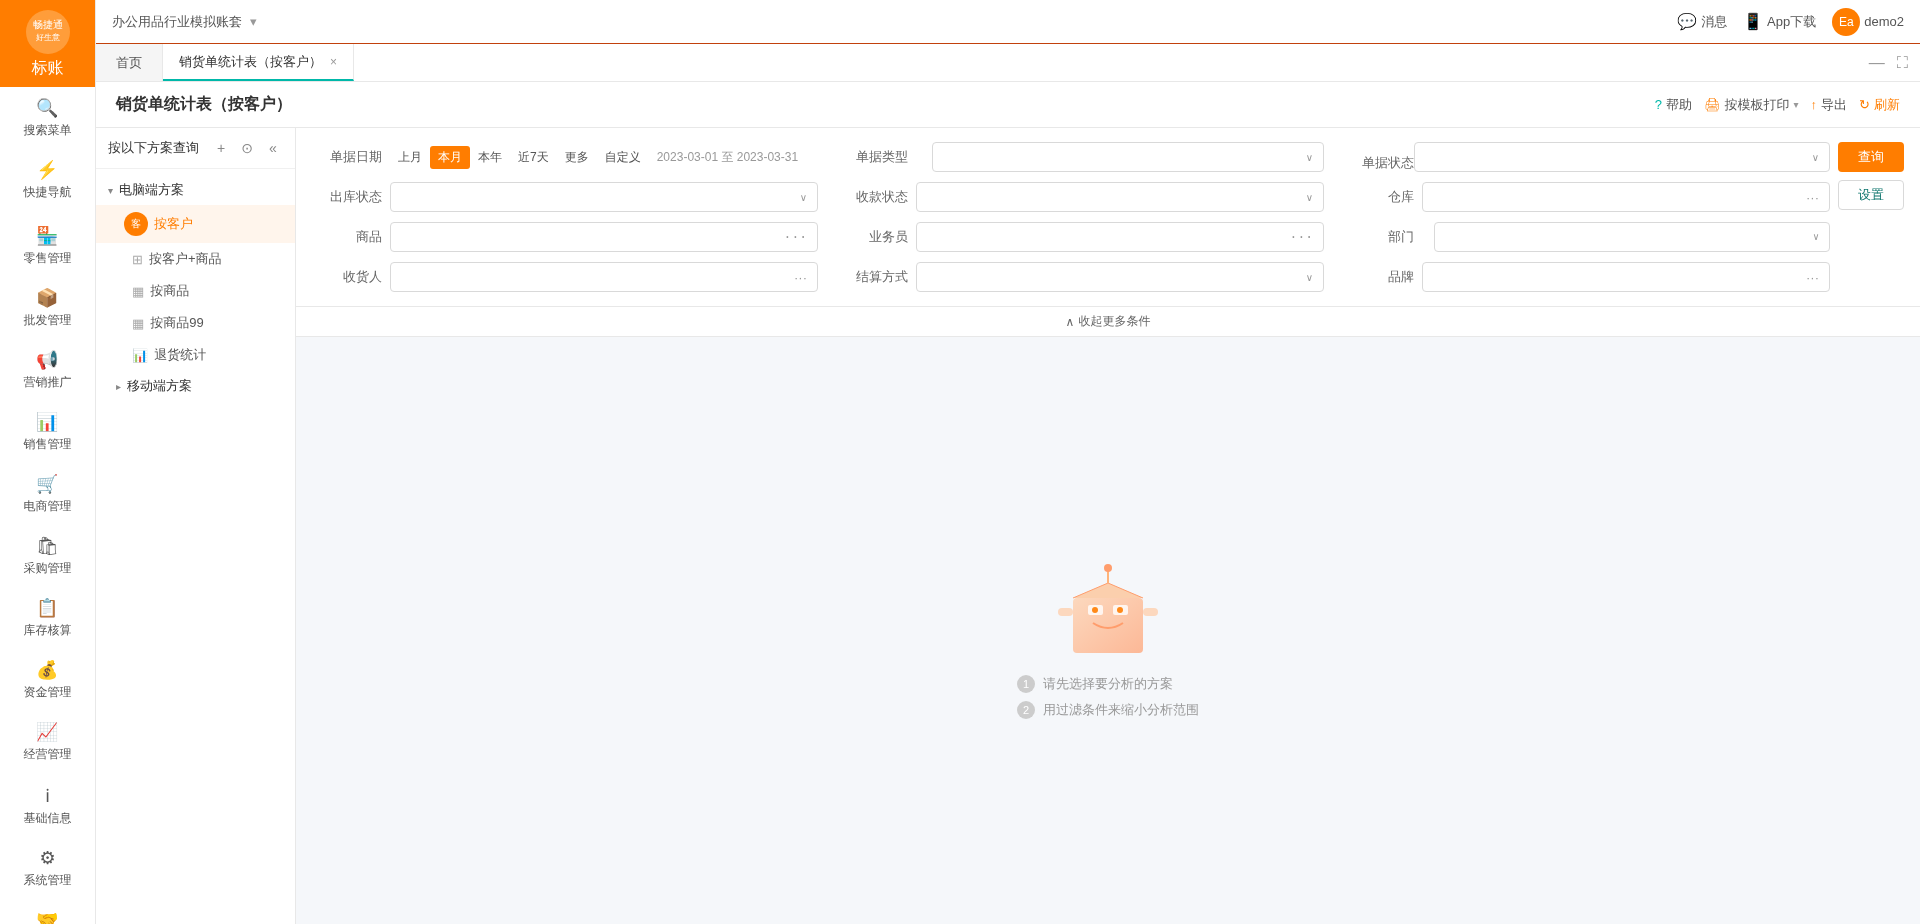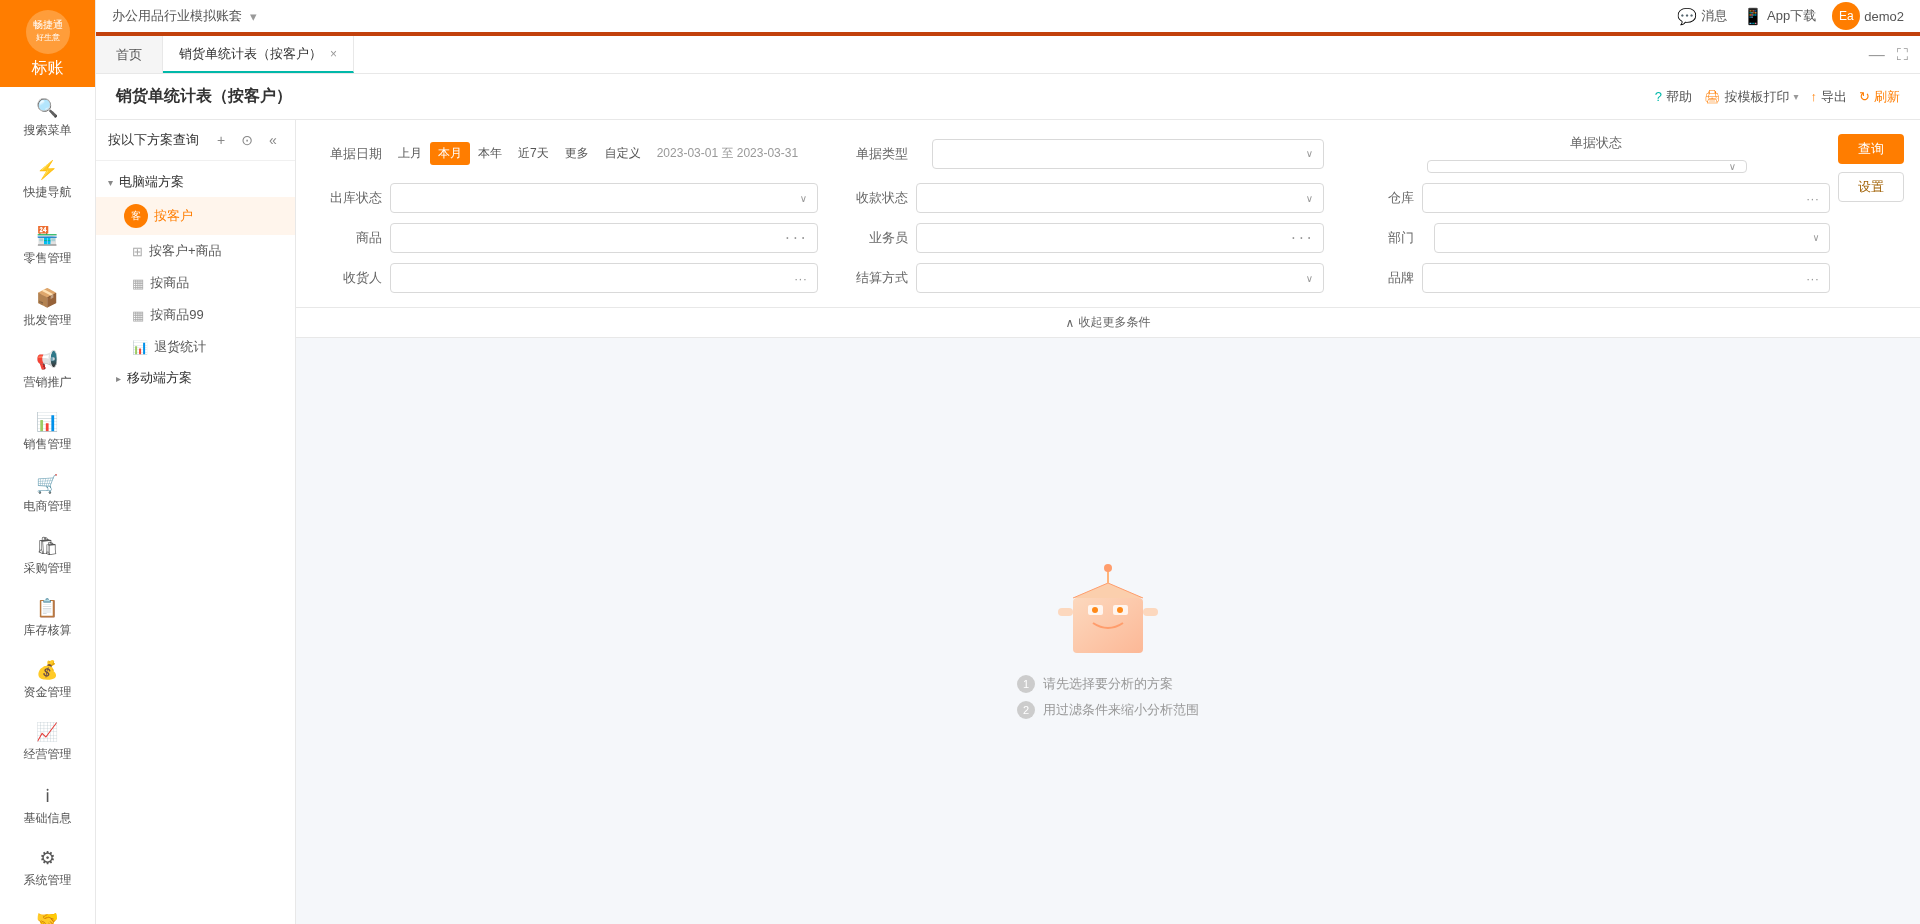--- a/index.html
+++ b/index.html
@@ -11,21 +11,21 @@
     .logo-icon { width: 48px; height: 48px; }
     .logo-text { color: #fff; font-size: 16px; margin-top: 2px; }
     .nav-item { width: 100%; padding: 10px 4px; display: flex; flex-direction: column; align-items: center; cursor: pointer; color: #555; font-size: 12px; border-bottom: none; }
     .nav-item .nav-icon { font-size: 18px; margin-bottom: 3px; }
     .nav-divider { width: 70%; height: 1px; background: #f0f0f0; margin: 2px 0; }
 
     
     .main-area { flex: 1; display: flex; flex-direction: column; height: 924px; overflow: hidden; }
 
     
-    .top-bar { background: #fff; height: 36px; display: flex; align-items: center; justify-content: space-between; padding: 0 16px; border-bottom: 4px solid #c2410c; flex-shrink: 0; }
+    .top-bar { background: #fff; height: 44px; display: flex; align-items: center; justify-content: space-between; padding: 0 16px; border-bottom: 1px solid #c2410c; flex-shrink: 0; }
     .top-bar-left { display: flex; align-items: center; gap: 8px; color: #555; font-size: 13px; }
     .top-bar-right { display: flex; align-items: center; gap: 16px; }
     .top-bar-right-item { display: flex; align-items: center; gap: 4px; color: #555; cursor: pointer; font-size: 13px; }
     .avatar-circle { width: 28px; height: 28px; border-radius: 50%; background: #ff7d00; display: flex; align-items: center; justify-content: center; color: #fff; font-size: 12px; overflow: hidden; }
 
     
     .tab-bar { background: #fff; height: 38px; display: flex; align-items: stretch; border-bottom: 1px solid #e8e8e8; flex-shrink: 0; }
     .tab-home { padding: 0 20px; display: flex; align-items: center; background: #f5f5f5; color: #555; cursor: pointer; font-size: 13px; border-right: 1px solid #e8e8e8; }
     .tab-active { padding: 0 16px; display: flex; align-items: center; gap: 8px; background: #fff; color: #333; cursor: pointer; font-size: 13px; border-right: 1px solid #e8e8e8; border-bottom: 2px solid #00b8a9; }
     .tab-close { color: #999; font-size: 12px; cursor: pointer; }
@@ -77,21 +77,21 @@
 
     
     .data-area { flex: 1; display: flex; flex-direction: column; align-items: center; justify-content: center; }
     .empty-state { display: flex; flex-direction: column; align-items: center; gap: 12px; }
     .empty-hints { display: flex; flex-direction: column; gap: 8px; }
     .empty-hint { display: flex; align-items: center; gap: 8px; color: #999; font-size: 13px; }
     .hint-num { width: 18px; height: 18px; border-radius: 50%; background: #ccc; color: #fff; display: flex; align-items: center; justify-content: center; font-size: 11px; flex-shrink: 0; }
 
     
     .btn-primary { background: #ff7d00; color: #fff; border: none; border-radius: 4px; padding: 6px 20px; font-size: 13px; cursor: pointer; height: 30px; display: flex; align-items: center; justify-content: center; }
-    .btn-default { background: #fff; color: #a16207; border: 1px solid #d9d9d9; border-radius: 4px; padding: 6px 16px; font-size: 13px; cursor: pointer; height: 30px; display: flex; align-items: center; justify-content: center; }
+    .btn-default { background: #fff; color: #0f766e; border: 1px solid #d9d9d9; border-radius: 4px; padding: 6px 16px; font-size: 13px; cursor: pointer; height: 30px; display: flex; align-items: center; justify-content: center; }
     .action-buttons { display: flex; flex-direction: column; gap: 8px; margin-left: 8px; }
   </style>
 </head>
 <body>
 
 <div class="sidebar">
   <div class="logo-area">
     <svg class="logo-icon" viewBox="0 0 48 48">
       <circle cx="24" cy="24" r="22" fill="#ff9d3a"></circle>
       <text x="24" y="20" text-anchor="middle" fill="white" font-size="10" font-family="Arial">畅捷通</text>
@@ -298,21 +298,21 @@
                 </div>
 
                 <div style="display:flex;align-items:center;gap:24px;padding-left:20px;">
                   <span class="filter-label">单据类型</span>
                   <div class="select-box select-box-wide" style="flex:1;">
                     <span></span>
                     <span class="select-arrow">∨</span>
                   </div>
                 </div>
 
-                <div style="display:flex;align-items:center;gap:8px;padding-left:20px;flex-direction:column;">
+                <div style="display:flex;align-items:flex-end;gap:0;padding-left:20px;">
                   <span class="filter-label">单据状态</span>
                   <div class="select-box select-box-wide" style="flex:1;">
                     <span></span>
                     <span class="select-arrow">∨</span>
                   </div>
                 </div>
               </div>
 
               <div style="display:grid;grid-template-columns:1fr 1fr 1fr;gap:0;margin-bottom:10px;align-items:center;">
                 <div style="display:flex;align-items:center;gap:8px;">

